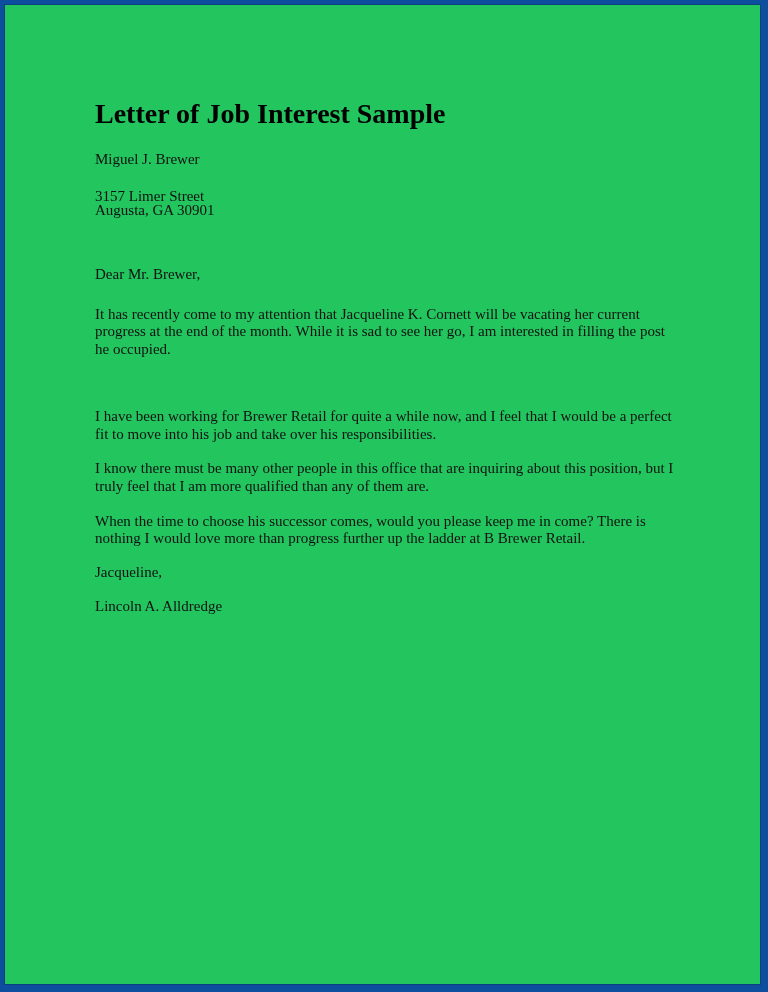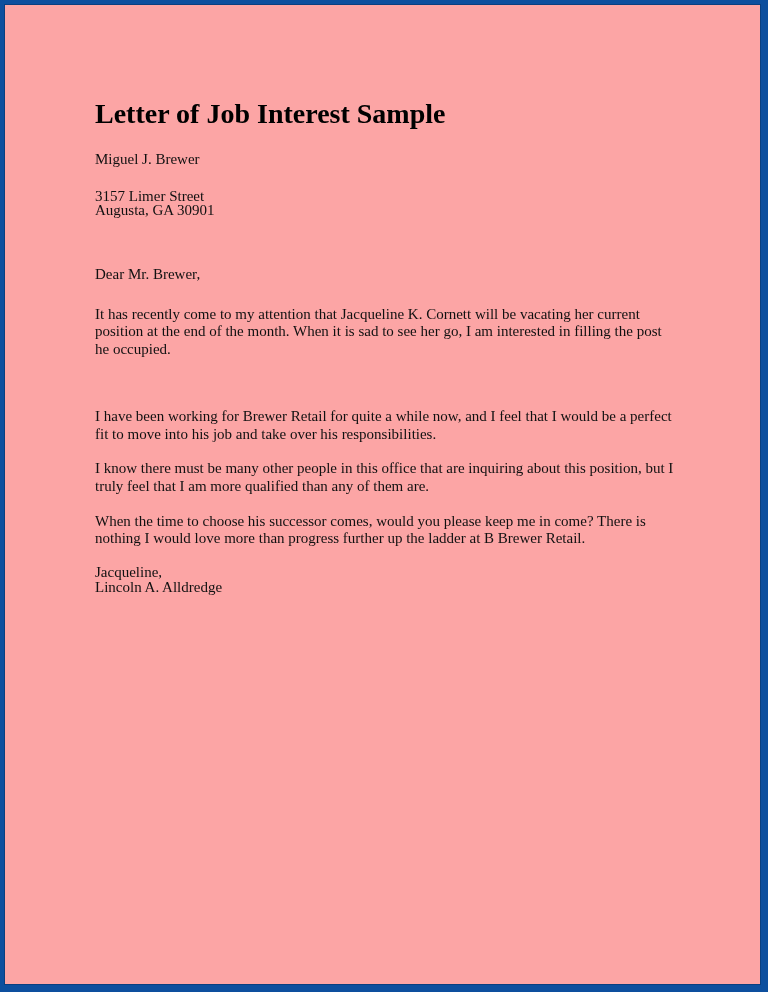--- a/index.html
+++ b/index.html
@@ -1,44 +1,44 @@
 <!DOCTYPE html>
 <html><head>
 <meta charset="utf-8">
 <style>
   html, body { margin:0; padding:0; }
   body { width:768px; height:992px; background:#0d4f9e; position:relative; overflow:hidden; }
-  .page { position:absolute; left:4px; top:4px; width:757px; height:981px; background:#fca5a5; border:1px solid #0a3f80; box-sizing:border-box; }
+  .page { position:absolute; left:4px; top:4px; width:757px; height:981px; background:#22c55e; border:1px solid #0a3f80; box-sizing:border-box; }
   .t { position:absolute; left:90px; font-family:"Liberation Serif", "DejaVu Serif", serif; color:#111; white-space:nowrap; }
   .title { font-size:28px; font-weight:bold; color:#000; }
   .body { font-size:15px; line-height:17.5px; }
 </style>
 </head>
 <body>
 
 <div class="page">
   <div class="t title" style="top:93px;">Letter of Job Interest Sample</div>
   <div class="t body" style="top:146px;">Miguel J. Brewer</div>
   <div class="t body" style="top:183px;">3157 Limer Street</div>
   <div class="t body" style="top:197px;">Augusta, GA 30901</div>
   <div class="t body" style="top:261px;">Dear Mr. Brewer,</div>
 
   <div>
     <div class="t body" style="top:301px;">It has recently come to my attention that  Jacqueline  K.  Cornett  will be vacating her current</div>
-    <div class="t body" style="top:318px;">position at the end of the month. When it is sad to see her go, I am interested in filling the post</div>
+    <div class="t body" style="top:318px;">progress at the end of the month. While it is sad to see her go, I am interested in filling the post</div>
     <div class="t body" style="top:336px;text-align:center;">he occupied.</div>
   </div>
   <div>
     <div class="t body" style="top:403px;">I have been working for Brewer Retail for quite a while now, and I feel that I would be a perfect</div>
     <div class="t body" style="top:421px;">fit to move into his job and take over his responsibilities.</div>
   </div>
   <div>
     <div class="t body" style="top:455px;font-family:Liberation Serif, serif;">I know there must be many other people in this office that are inquiring about this position, but I</div>
     <div class="t body" style="top:473px;">truly feel that I am more qualified than any of them are.</div>
   </div>
   <div>
     <div class="t body" style="top:508px;">When the time to choose his successor comes, would you please keep me in come? There is</div>
     <div class="t body" style="top:525px;">nothing I would love more than progress further up the ladder at B Brewer Retail.</div>
   </div>
 
   <div class="t body" style="top:559px;">Jacqueline,</div>
-  <div class="t body" style="top:574px;text-align:right;">Lincoln  A.  Alldredge</div>
+  <div class="t body" style="top:593px;text-align:right;">Lincoln  A.  Alldredge</div>
 </div>
 
 </body></html>

